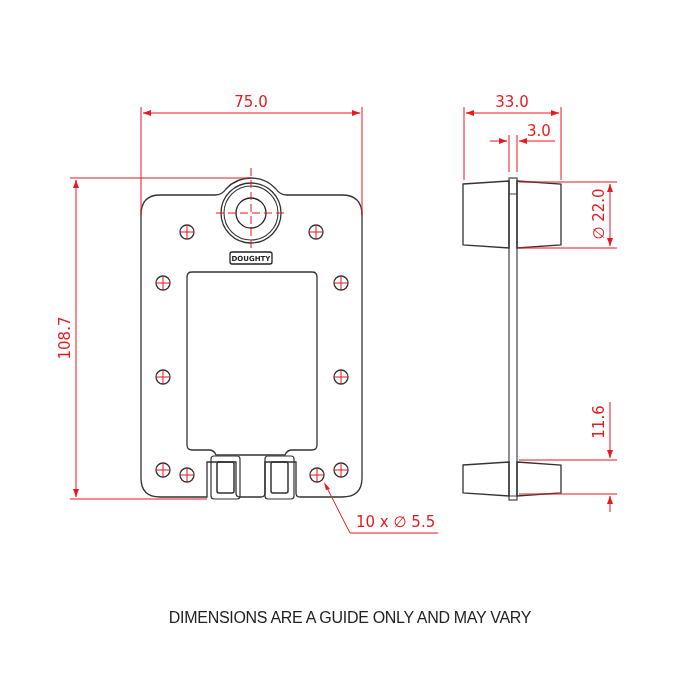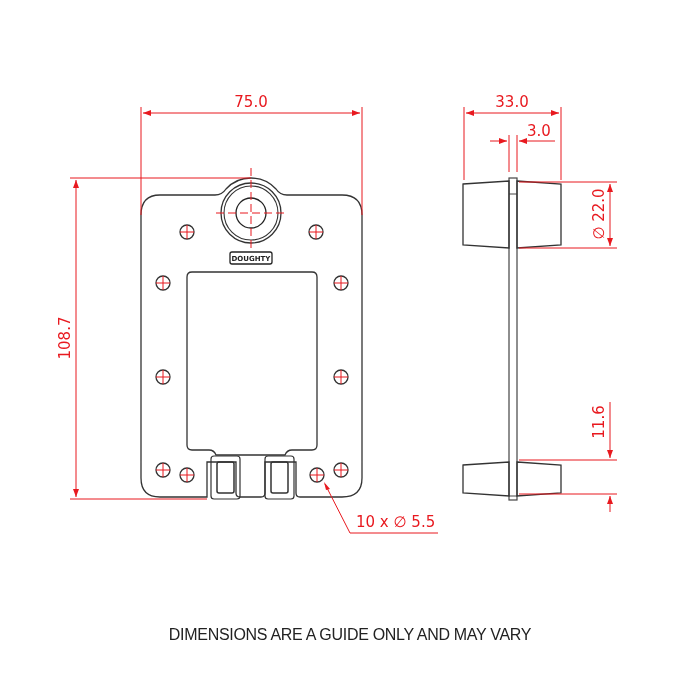--- a/index.html
+++ b/index.html
@@ -1,19 +1,19 @@
 <!DOCTYPE html>
 <html><head>
 <meta charset="utf-8">
 <style>
   html,body{margin:0;padding:0;background:#fff;}
   #canvas{position:relative;width:700px;height:700px;background:#fff;overflow:hidden;}
   svg{position:absolute;left:0;top:0;}
   .dim{font-family:"DejaVu Sans",sans-serif;font-size:15px;fill:#e8191f;}
-  .note{position:absolute;left:0;top:626px;width:700px;text-align:center;
+  .note{position:absolute;left:0;top:609px;width:700px;text-align:center;
         font-family:"Liberation Sans",sans-serif;font-size:16px;color:#222;letter-spacing:-0.3px;}
   .logo-text{font-family:"DejaVu Sans",sans-serif;font-size:7px;font-weight:bold;fill:#222;}
 </style>
 </head>
 <body>
 
 <div id="canvas">
 <svg width="700" height="700" viewBox="0 0 700 700">
   <defs>
     <marker id="arr" markerWidth="8" markerHeight="6" refX="8" refY="3" orient="auto-start-reverse">

